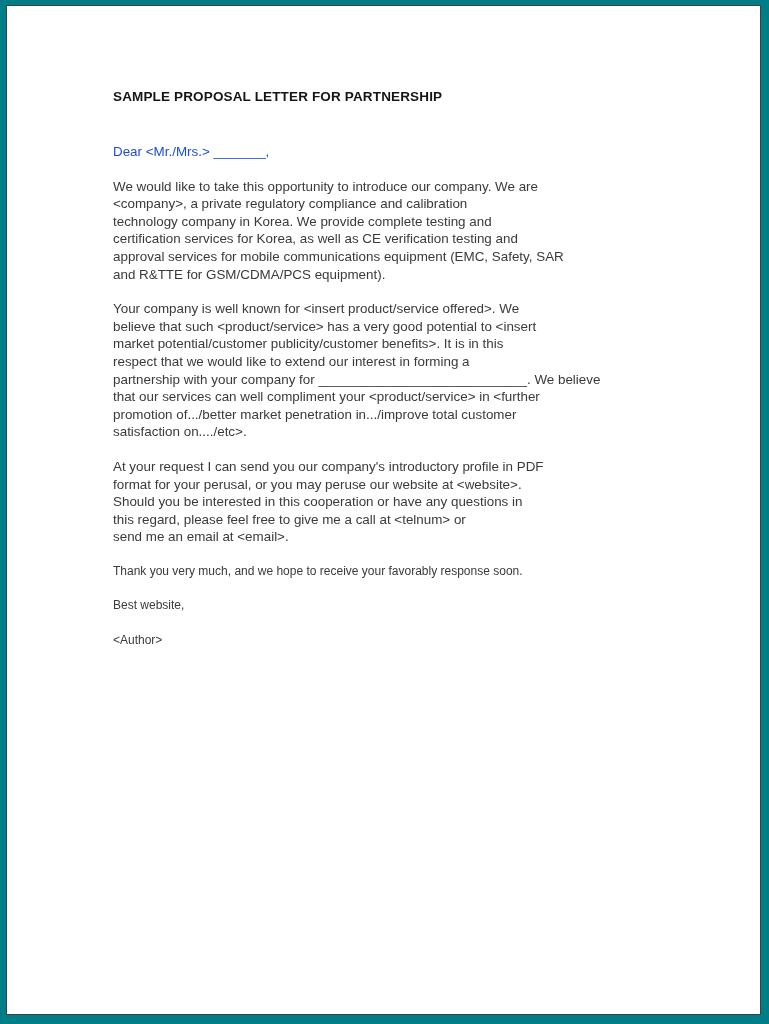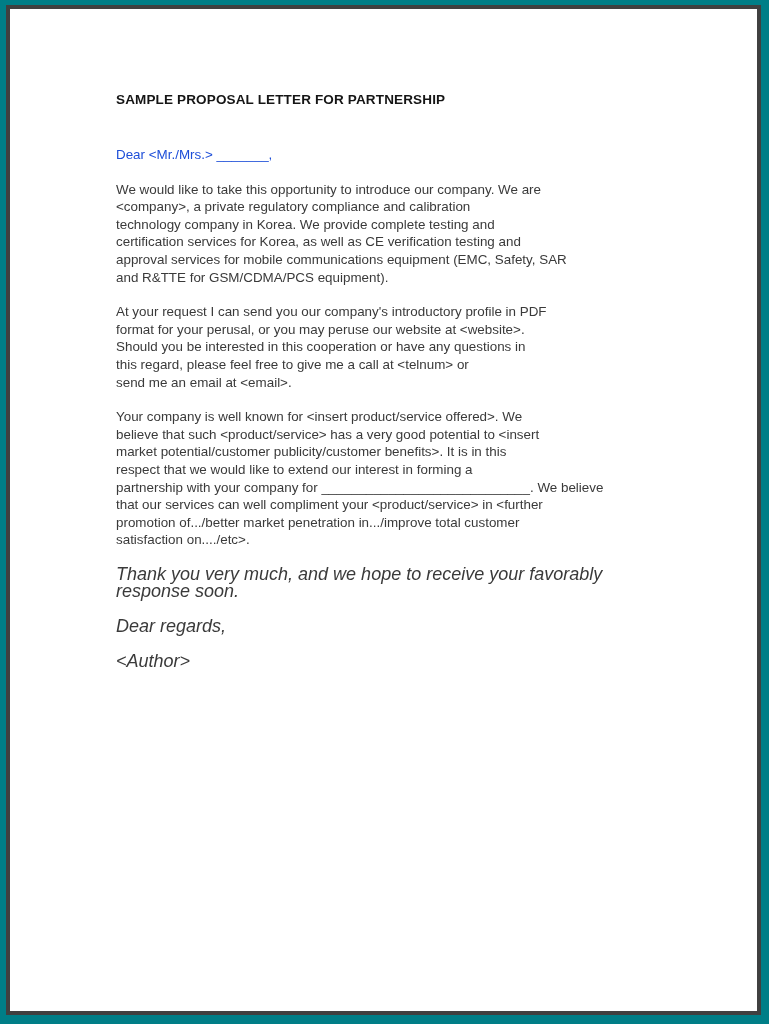--- a/index.html
+++ b/index.html
@@ -20,21 +20,21 @@
     height: 1024px;
     background: #007E87;
   }
   .page-sheet {
     position: absolute;
     left: 6px;
     top: 5px;
     width: 755px;
     height: 1010px;
     background: #ffffff;
-    border: 4px solid #404040;
+    border: 1px solid #404040;
     box-sizing: border-box;
     overflow: hidden;
   }
   .letter-body {
     position: absolute;
     left: 106px;
     top: 82px;
     width: 560px;
   }
   .letter-title {
@@ -53,25 +53,24 @@
     margin: 0 0 17px 0;
   }
   .letter-para {
     font-size: 13.4px;
     color: #3a3a3a;
     line-height: 17.6px;
     margin: 4px 0 17px 0;
     white-space: pre-line;
   }
   .letter-line {
-    font-size: 18px;
+    font-size: 12px;
     color: #3a3a3a;
     line-height: 17.6px;
     margin: 0 0 17px 0;
-    font-style: italic;
   }
   .letter-line.last {
     margin-bottom: 0;
   }
 </style>
 </head>
 <body>
 
 <div class="page-backdrop"></div>
 
@@ -82,35 +81,35 @@
 
     <p class="letter-salutation">Dear &lt;Mr./Mrs.&gt; _______,</p>
 
     <p class="letter-para">We would like to take this opportunity to introduce our company. We are
 &lt;company&gt;, a private regulatory compliance and calibration
 technology company in Korea. We provide complete testing and
 certification services for Korea, as well as CE verification testing and
 approval services for mobile communications equipment (EMC, Safety, SAR
 and R&amp;TTE for GSM/CDMA/PCS equipment).</p>
 
-    <p class="letter-para">At your request I can send you our company's introductory profile in PDF
-format for your perusal, or you may peruse our website at &lt;website&gt;.
-Should you be interested in this cooperation or have any questions in
-this regard, please feel free to give me a call at &lt;telnum&gt; or
-send me an email at &lt;email&gt;.</p>
-
     <p class="letter-para">Your company is well known for &lt;insert product/service offered&gt;. We
 believe that such &lt;product/service&gt; has a very good potential to &lt;insert
 market potential/customer publicity/customer benefits&gt;. It is in this
 respect that we would like to extend our interest in forming a
 partnership with your company for ____________________________. We believe
 that our services can well compliment your &lt;product/service&gt; in &lt;further
 promotion of.../better market penetration in.../improve total customer
 satisfaction on..../etc&gt;.</p>
 
+    <p class="letter-para">At your request I can send you our company's introductory profile in PDF
+format for your perusal, or you may peruse our website at &lt;website&gt;.
+Should you be interested in this cooperation or have any questions in
+this regard, please feel free to give me a call at &lt;telnum&gt; or
+send me an email at &lt;email&gt;.</p>
+
     <p class="letter-line">Thank you very much, and we hope to receive your favorably response soon.</p>
 
-    <p class="letter-line">Dear regards,</p>
+    <p class="letter-line">Best website,</p>
 
     <p class="letter-line last">&lt;Author&gt;</p>
 
   </div>
 </div>
 
 </body></html>

